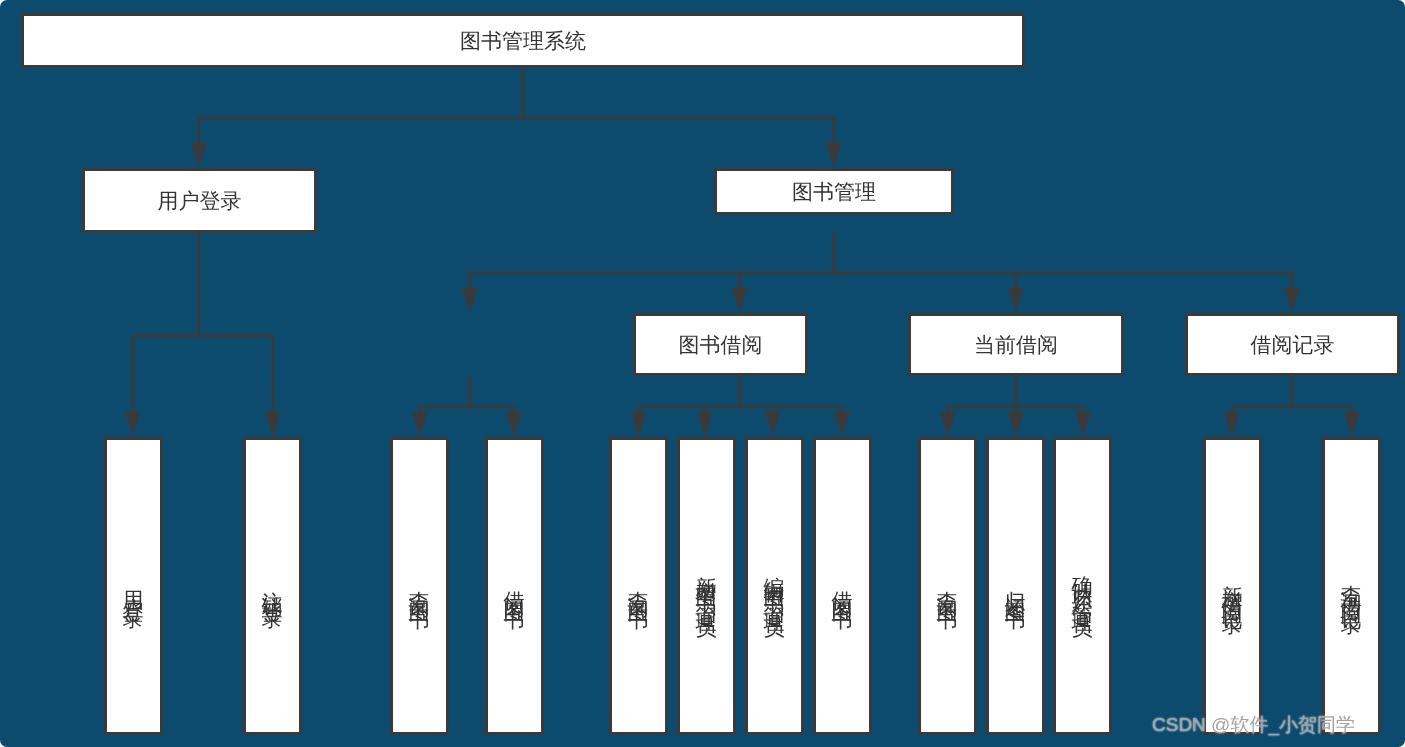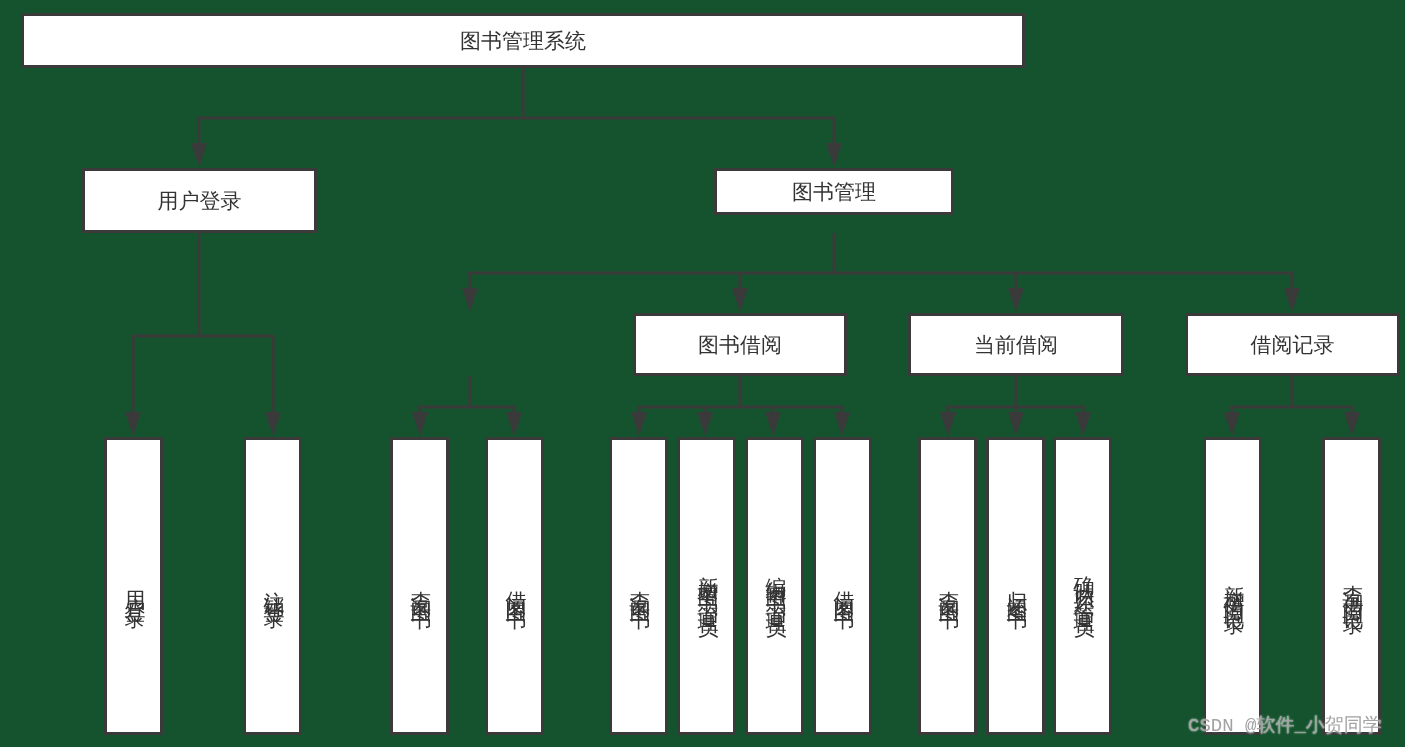--- a/index.html
+++ b/index.html
@@ -1,36 +1,37 @@
 <!DOCTYPE html>
 <html style="--line: #3a3a3a; --text: #333333;"><head>
 <meta charset="utf-8">
 <style>
   :root { --line:#3a3a3a; --text:#333333; }
   html,body { margin:0; padding:0; background:#ffffff; }
   .stage {
     position:relative; width:1405px; height:747px;
-    background:#14532d; overflow:hidden;
-    font-family:Liberation Mono, monospace;
+    background:#0c4a6e; overflow:hidden;
+    font-family:Liberation Sans, sans-serif;
     color:var(--text);
+    border-radius:7px;
   }
   .connectors { position:absolute; left:0; top:0; z-index:1; }
   .node {
     position:absolute; box-sizing:border-box; z-index:2;
     border:3px solid var(--line); background:#ffffff;
     display:flex; align-items:center; justify-content:center;
     font-size:21px; color:var(--text); white-space:nowrap;
   }
   .leaf { top:437px; width:59px; height:298px; }
   .vtext {
     writing-mode:vertical-lr; text-orientation:mixed;
     letter-spacing:6px; white-space:nowrap; line-height:1;
   }
   .watermark {
-    position:absolute; z-index:3; left:1188px; top:712px;
+    position:absolute; z-index:3; left:1152px; top:712px;
     font-size:19px; color:#a3a3a3; white-space:nowrap;
     text-shadow:0 0 2px #ffffff;
   }
 </style>
 </head>
 <body>
 
 <div class="stage">
 
   <svg class="connectors" width="1405" height="747" id="connectors">
@@ -92,21 +93,21 @@
     <span>图书管理系统</span>
   </div>
 
   <div class="node" style="left:82px;top:168px;width:235px;height:65px">
     <span>用户登录</span>
   </div>
   <div class="node" style="left:714px;top:168px;width:240px;height:47px">
     <span>图书管理</span>
   </div>
 
-  <div class="node" style="left:633px;top:313px;width:214px;height:63px">
+  <div class="node" style="left:633px;top:313px;width:175px;height:63px">
     <span>图书借阅</span>
   </div>
   <div class="node" style="left:1185px;top:313px;width:215px;height:63px">
     <span>借阅记录</span>
   </div>
   <div class="node" style="left:908px;top:313px;width:216px;height:63px">
     <span>当前借阅</span>
   </div>
 
   <div class="node leaf" style="left:104px">

